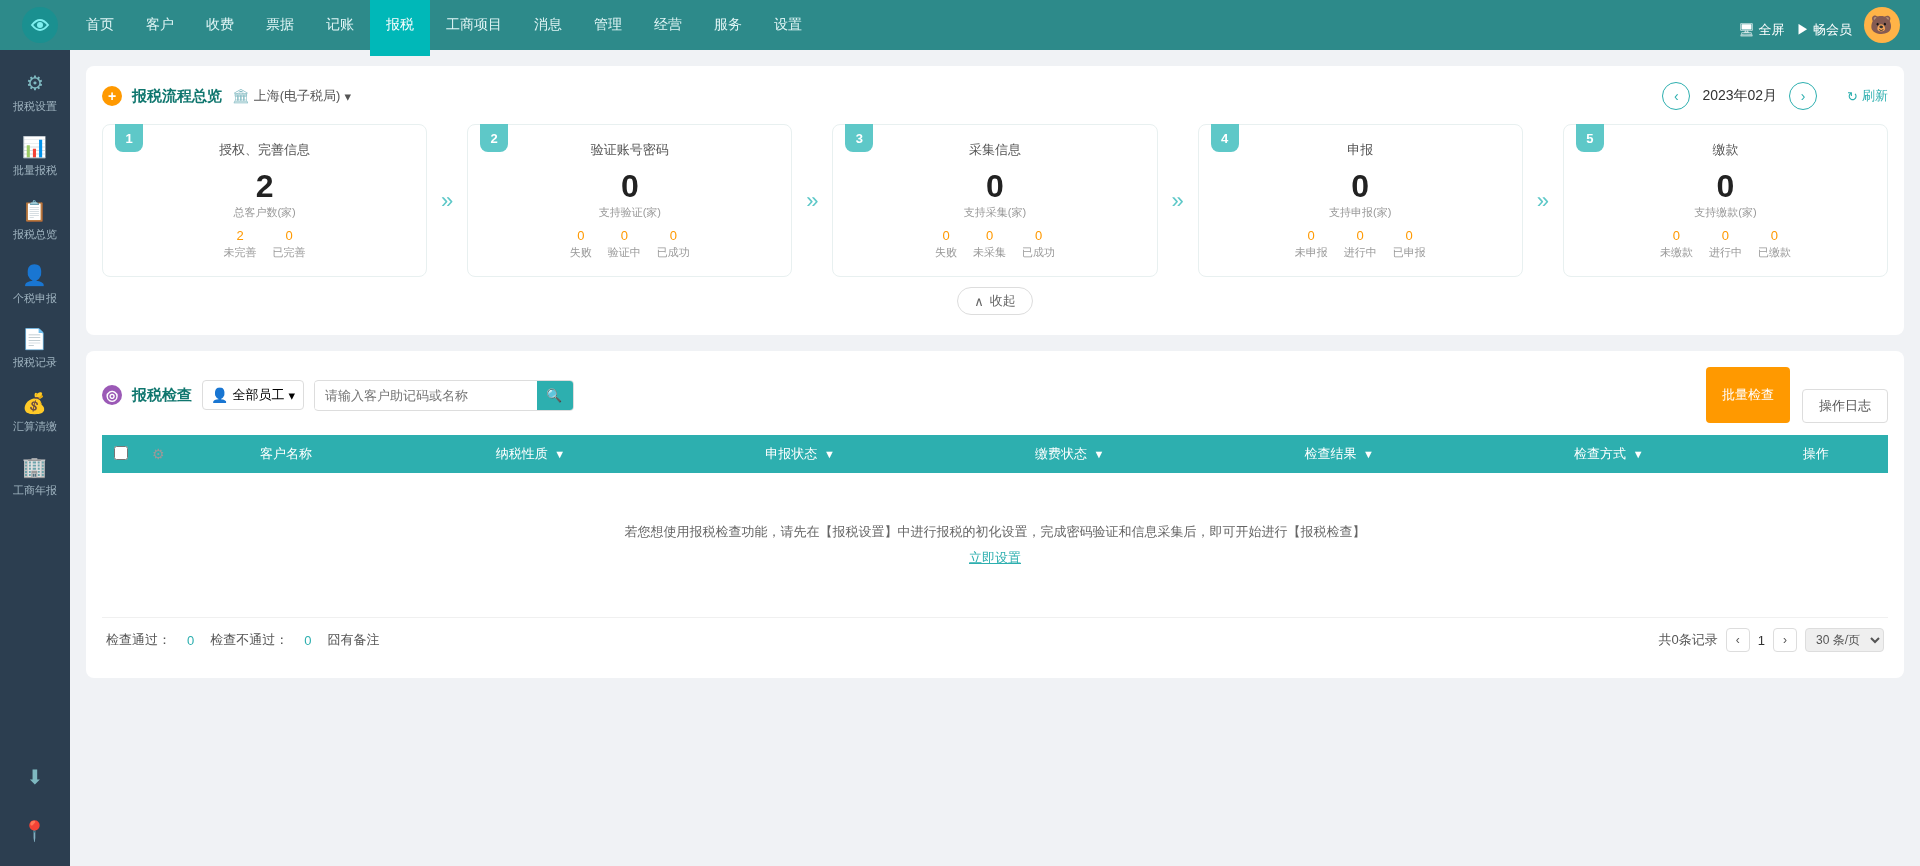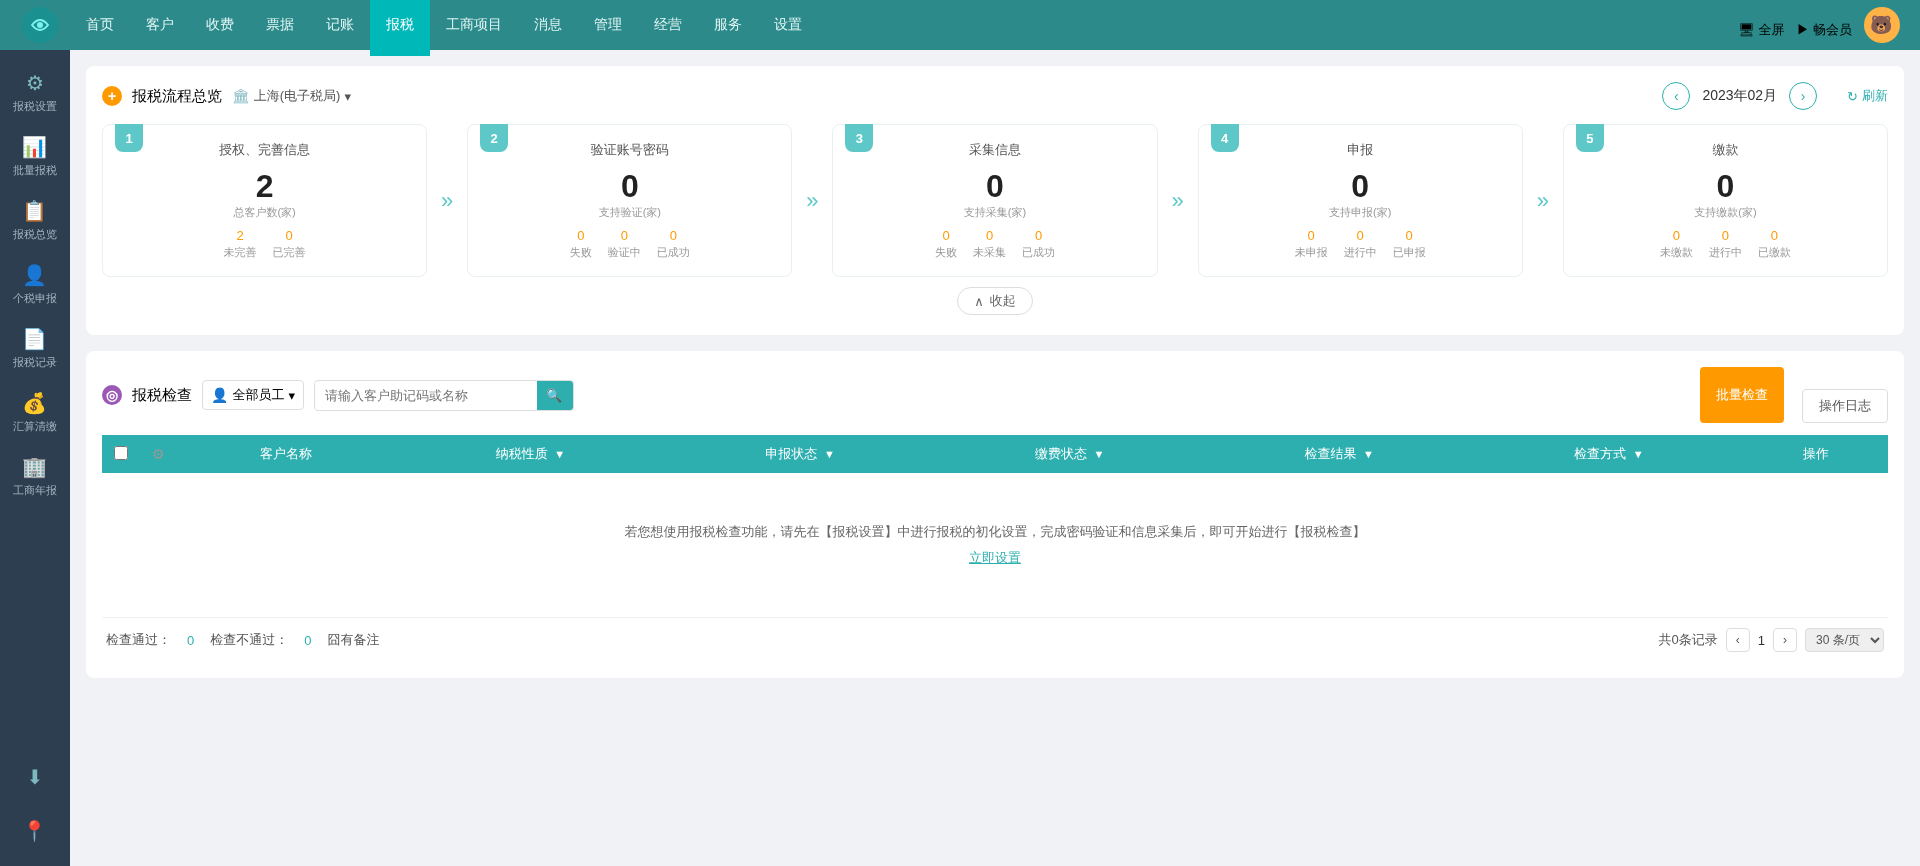--- a/index.html
+++ b/index.html
@@ -48,21 +48,21 @@
       color: #fff;
       border-radius: 4px 4px 0 0;
     }
     .top-nav-right {
       display: flex;
       align-items: center;
       gap: 12px;
       margin-right: 10px;
     }
     .top-nav-right span {
-      color: #000000;
+      color: #ffffff;
       font-size: 13px;
       cursor: pointer;
       margin-top: 10px;
     }
     .avatar-bear {
       width: 36px;
       height: 36px;
       background: #ffb347;
       border-radius: 50%;
       display: flex;
@@ -133,22 +133,22 @@
 
     
     .section-header {
       display: flex;
       align-items: center;
       gap: 10px;
       margin-bottom: 14px;
     }
     .section-title {
       font-size: 15px;
-      font-weight: normal;
-      color: #000000;
+      font-weight: bold;
+      color: #0f766e;
     }
     .section-icon-orange {
       width: 20px;
       height: 20px;
       background: #ff9900;
       border-radius: 50%;
       display: flex;
       align-items: center;
       justify-content: center;
       color: #fff;
@@ -697,21 +697,21 @@
         <span class="emp-icon">👤</span>
         <span>全部员工</span>
         <span style="margin-left:auto">▾</span>
       </div>
 
       <div class="search-box">
         <input type="text" placeholder="请输入客户助记码或名称" style="">
         <button class="search-btn">🔍</button>
       </div>
 
-      <div class="ml-auto" style="display:flex;gap:18px">
+      <div class="ml-auto" style="display:flex;gap:12px">
         <button class="btn-orange">批量检查</button>
         <button class="btn-outline">操作日志</button>
       </div>
     </div>
 
     <div>
       <table class="check-table">
         <thead>
           <tr>
             <th>

